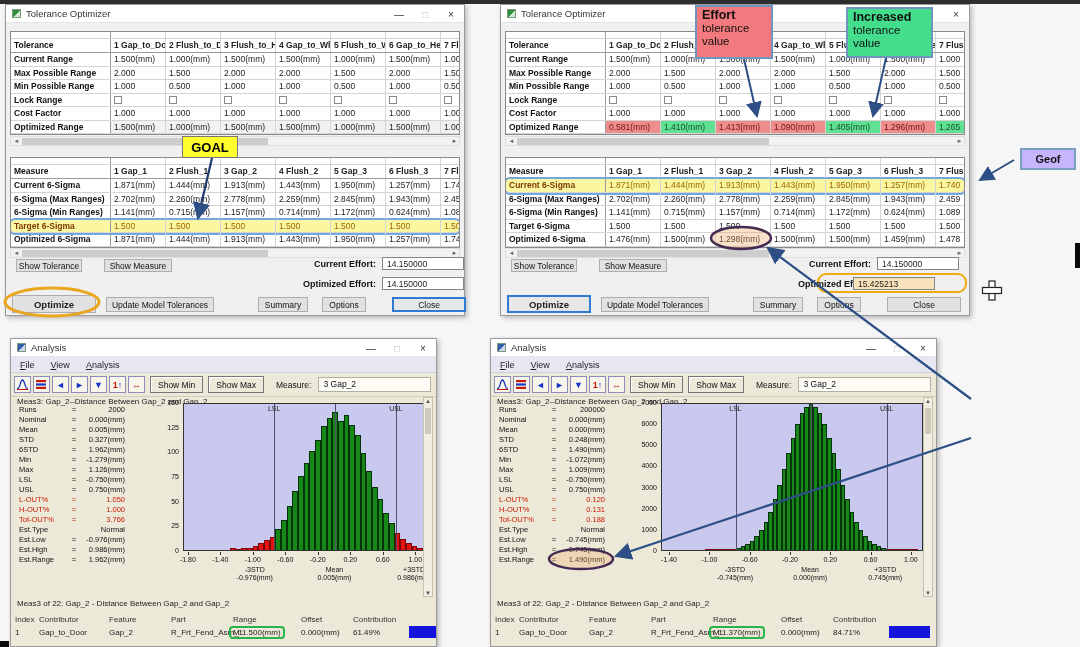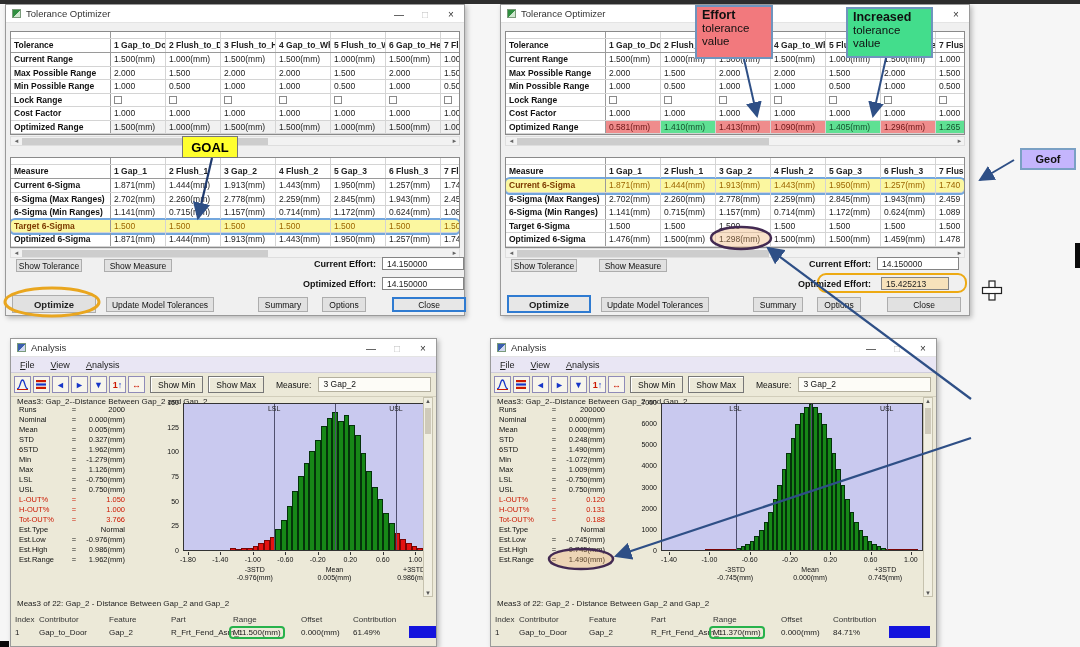--- a/index.html
+++ b/index.html
@@ -506,21 +506,21 @@
         <span class="harrow" style="left: 1px; top: 0px; width: 9px; position: absolute;">◄</span>
         <span class="harrow" style="left: 449px; top: 0px; width: 9px; position: absolute;">►</span>
         <div class="hthumb"></div>
       </div>
       <div class="btn" style="left: 10px; top: 254px; width: 66px; height: 13px; position: absolute;">Show Tolerance</div>
       <div class="btn" style="left: 98px; top: 254px; width: 68px; height: 13px; position: absolute;">Show Measure</div>
       <div class="eff-label" style="left: 270px; top: 254px; width: 100px; height: 12px; position: absolute;">Current Effort:</div>
       <div class="eff-field" style="left: 376px; top: 252px; width: 82px; height: 13px; position: absolute;">14.150000</div>
       <div class="eff-hl-box" style="left: 316px; top: 268px; width: 150px; height: 20px; position: absolute;"></div>
       <div class="eff-label" style="left: 270px; top: 274px; width: 100px; height: 12px; position: absolute;">Optimized Effort:</div>
-      <div class="eff-field hl" style="left: 380px; top: 272px; width: 68px; height: 13px; position: absolute;">15.425213</div>
+      <div class="eff-field hl" style="left: 352px; top: 272px; width: 82px; height: 13px; position: absolute;">15.425213</div>
       <div class="btn bold focus" style="left: 6px; top: 290px; width: 84px; height: 18px; position: absolute;">Optimize</div>
       <div class="btn" style="left: 100px; top: 292px; width: 108px; height: 15px; position: absolute;">Update Model Tolerances</div>
       <div class="btn" style="left: 252px; top: 292px; width: 50px; height: 15px; position: absolute;">Summary</div>
       <div class="btn" style="left: 316px; top: 292px; width: 44px; height: 15px; position: absolute;">Options</div>
       <div class="btn" style="left: 386px; top: 292px; width: 74px; height: 15px; position: absolute;">Close</div>
     </div>
   <div id="ana0" class="window" style="left:10px;top:338px;width:427px;height:309px">
       <div class="titlebar">
         <div class="title-icon icon-blue"></div>
         <span class="title-text">Analysis</span>

